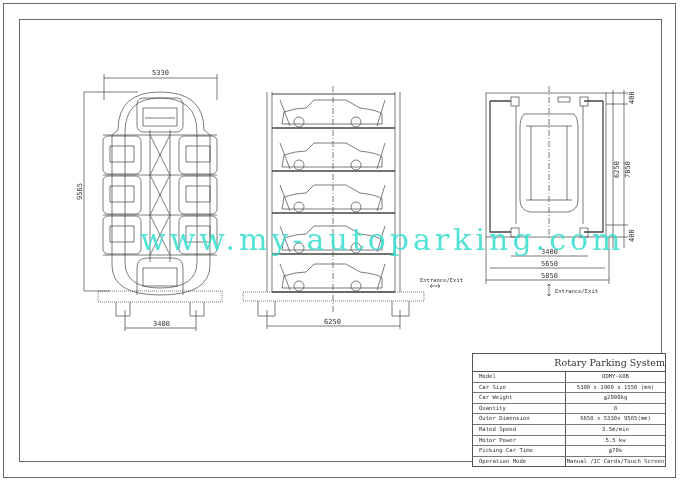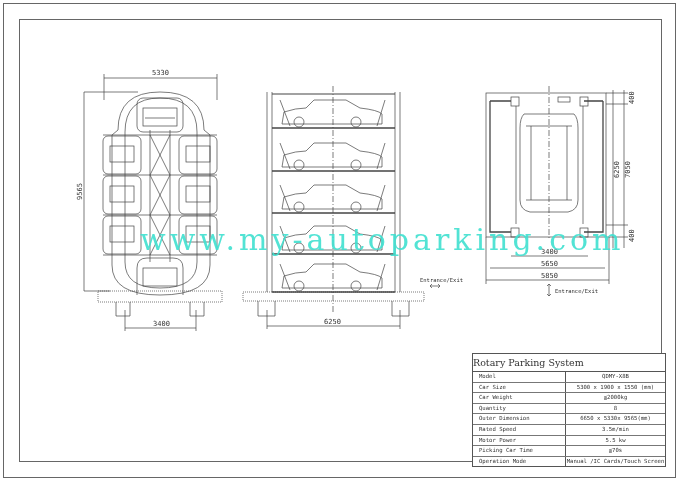--- a/index.html
+++ b/index.html
@@ -4,21 +4,21 @@
 <style>
   html, body { margin:0; padding:0; background:#ffffff; }
   body { width:680px; height:482px; position:relative; overflow:hidden; font-family:"DejaVu Serif", serif; }
   .frame-outer { position:absolute; left:3px; top:3px; width:673px; height:475px; border:1px solid #666; box-sizing:border-box; }
   .frame-inner { position:absolute; left:19px; top:19px; width:643px; height:443px; border:1px solid #666; box-sizing:border-box; }
   svg.drawing { position:absolute; left:0; top:0; }
   .dim { font-family:"DejaVu Sans Mono", monospace; font-size:7px; fill:#333; }
   .lbl { font-family:"DejaVu Sans Mono", monospace; font-size:5.5px; fill:#333; }
   .watermark { position:absolute; left:140px; top:222px; font-family:"DejaVu Serif", serif; font-size:30px; letter-spacing:4px; color:#40e0d0; opacity:0.9; white-space:nowrap; }
   .spec { position:absolute; left:472px; top:353px; width:192px; border:1px solid #555; border-collapse:collapse; background:#fff; }
-  .spec-title { text-align:left; font-family:"DejaVu Serif", serif; font-size:9.5px; color:#333; height:17px; line-height:17px; border-bottom:1px solid #555; }
+  .spec-title { text-align:right; font-family:"DejaVu Serif", serif; font-size:9.5px; color:#333; height:17px; line-height:17px; border-bottom:1px solid #555; }
   .spec-row { display:flex; height:9.6px; border-bottom:1px solid #777; font-family:"DejaVu Sans Mono", monospace; font-size:5.6px; color:#333; line-height:9.6px; }
   .spec-row:last-child { border-bottom:none; }
   .spec-k { width:86px; padding-left:6px; border-right:1px solid #555; white-space:nowrap; overflow:hidden; }
   .spec-v { flex:1; text-align:center; white-space:nowrap; overflow:hidden; }
 </style>
 </head>
 <body>
 
 <div class="frame-outer"></div>
 <div class="frame-inner"></div>

